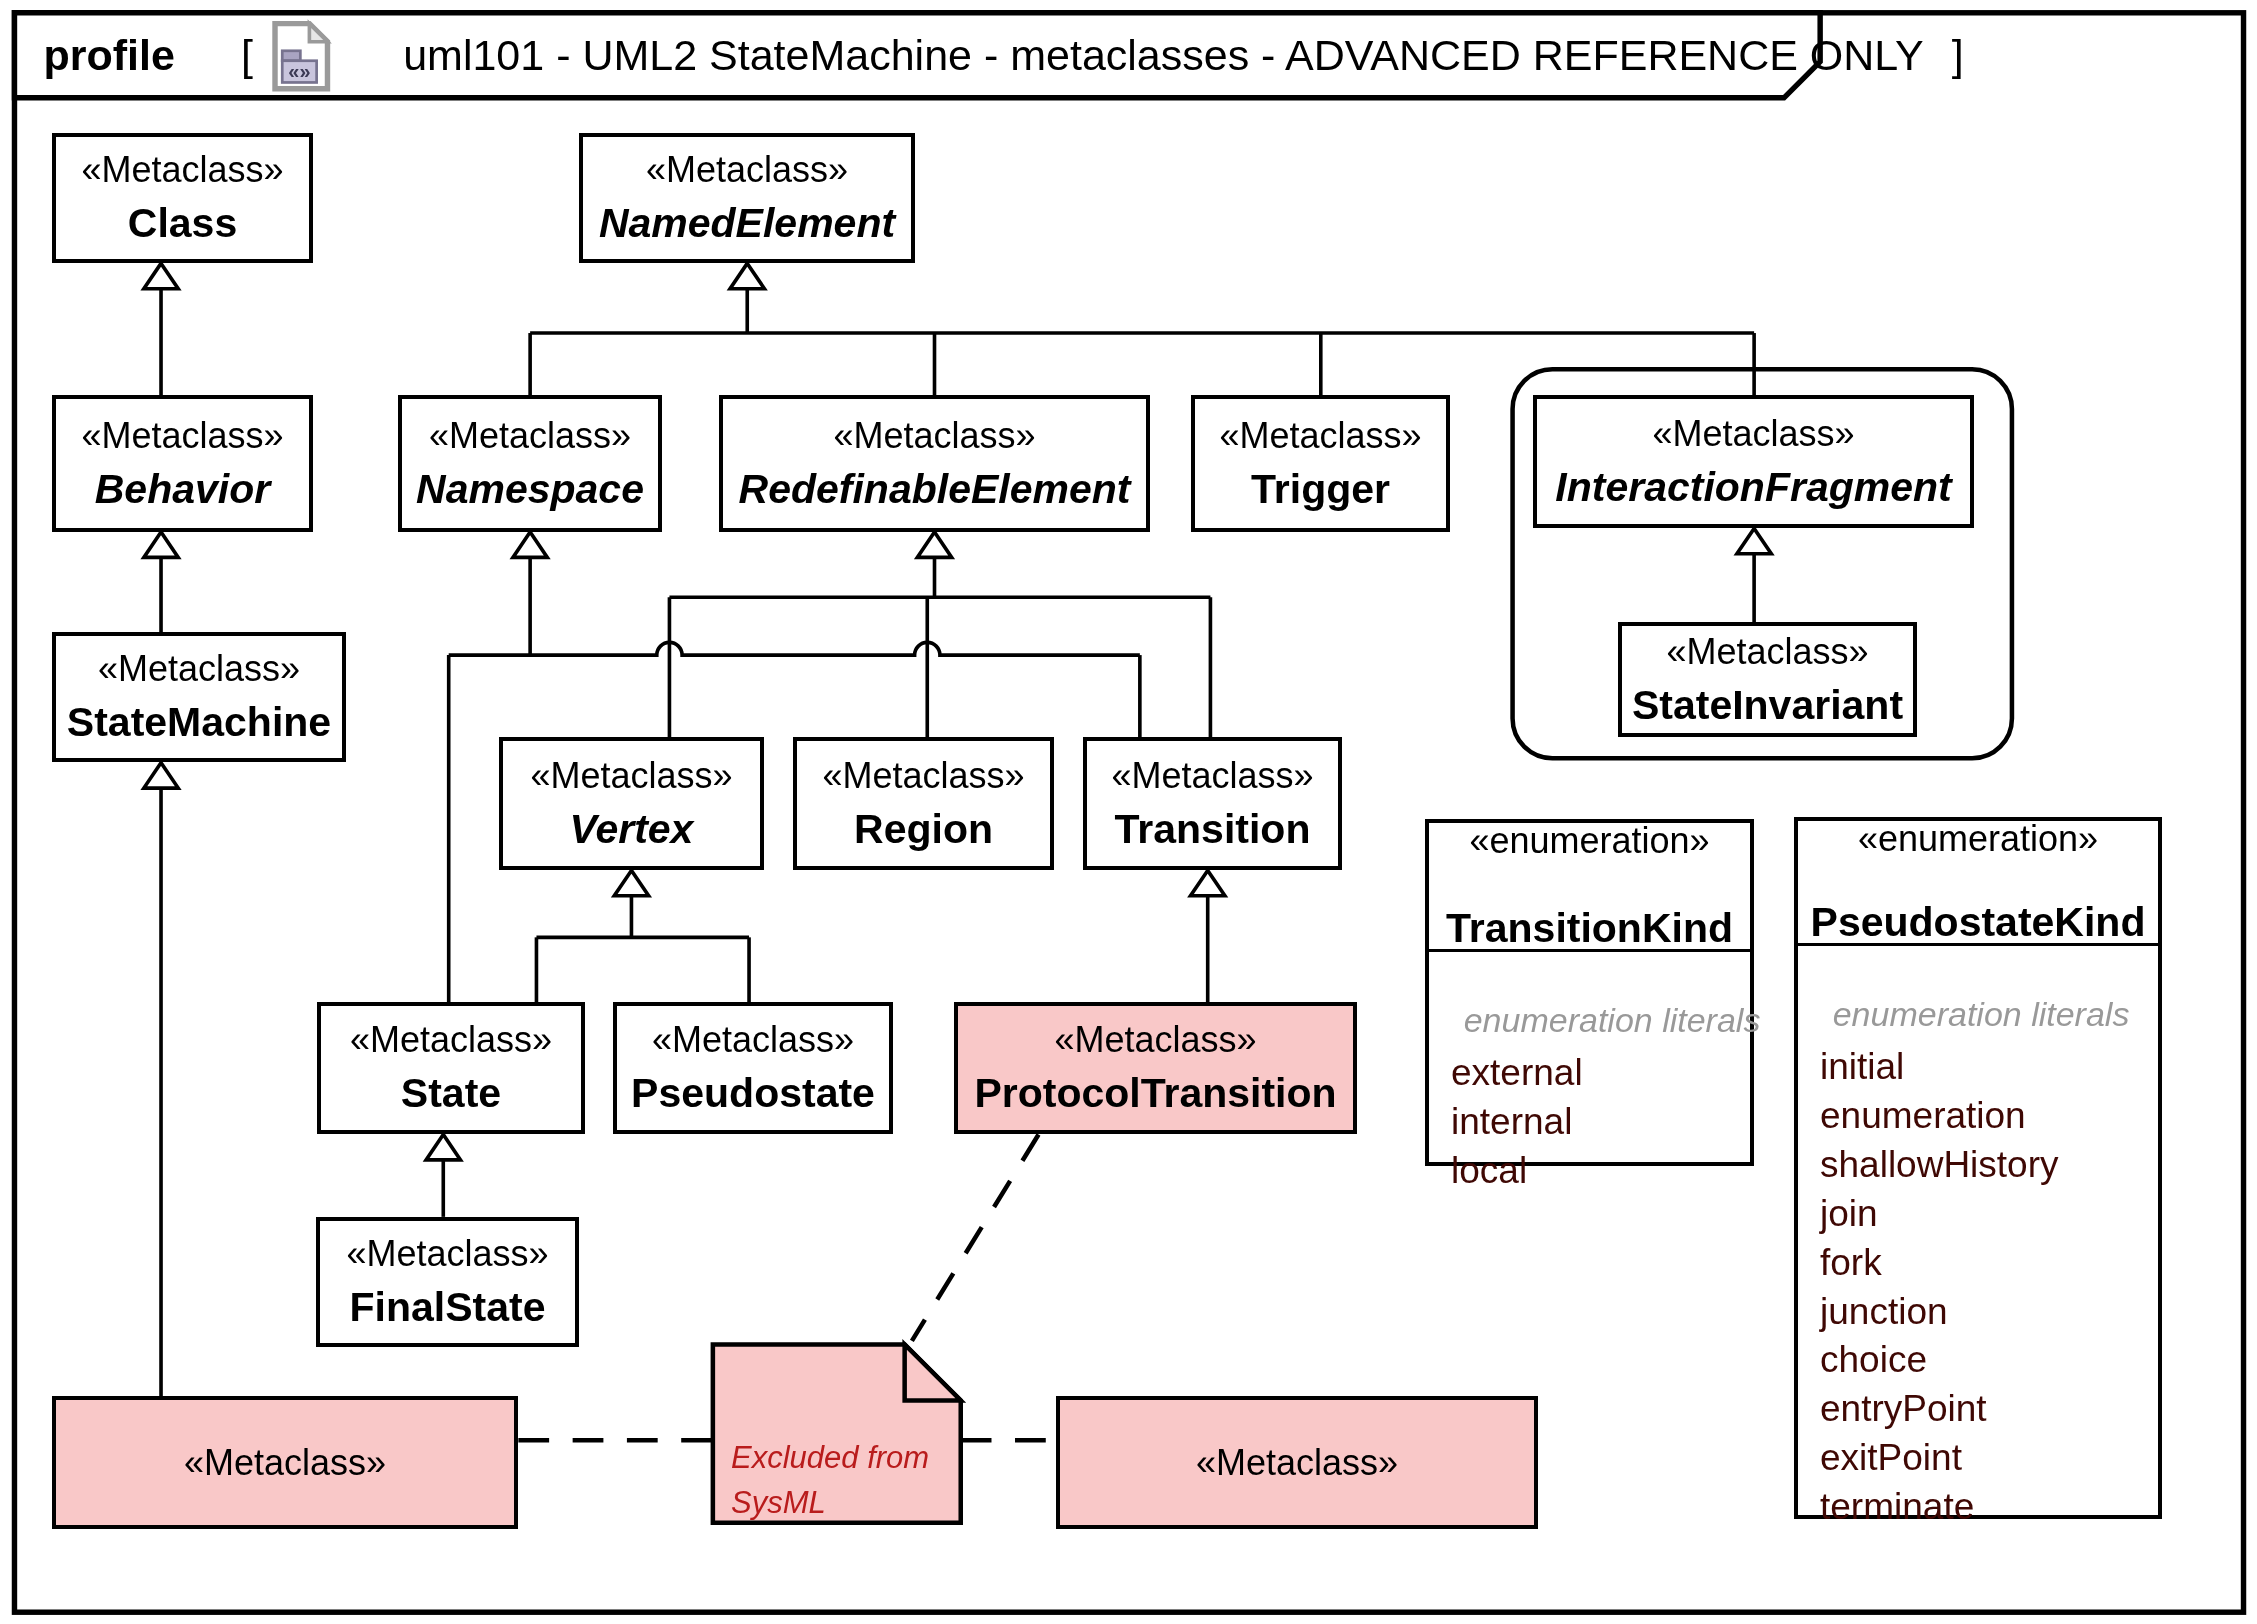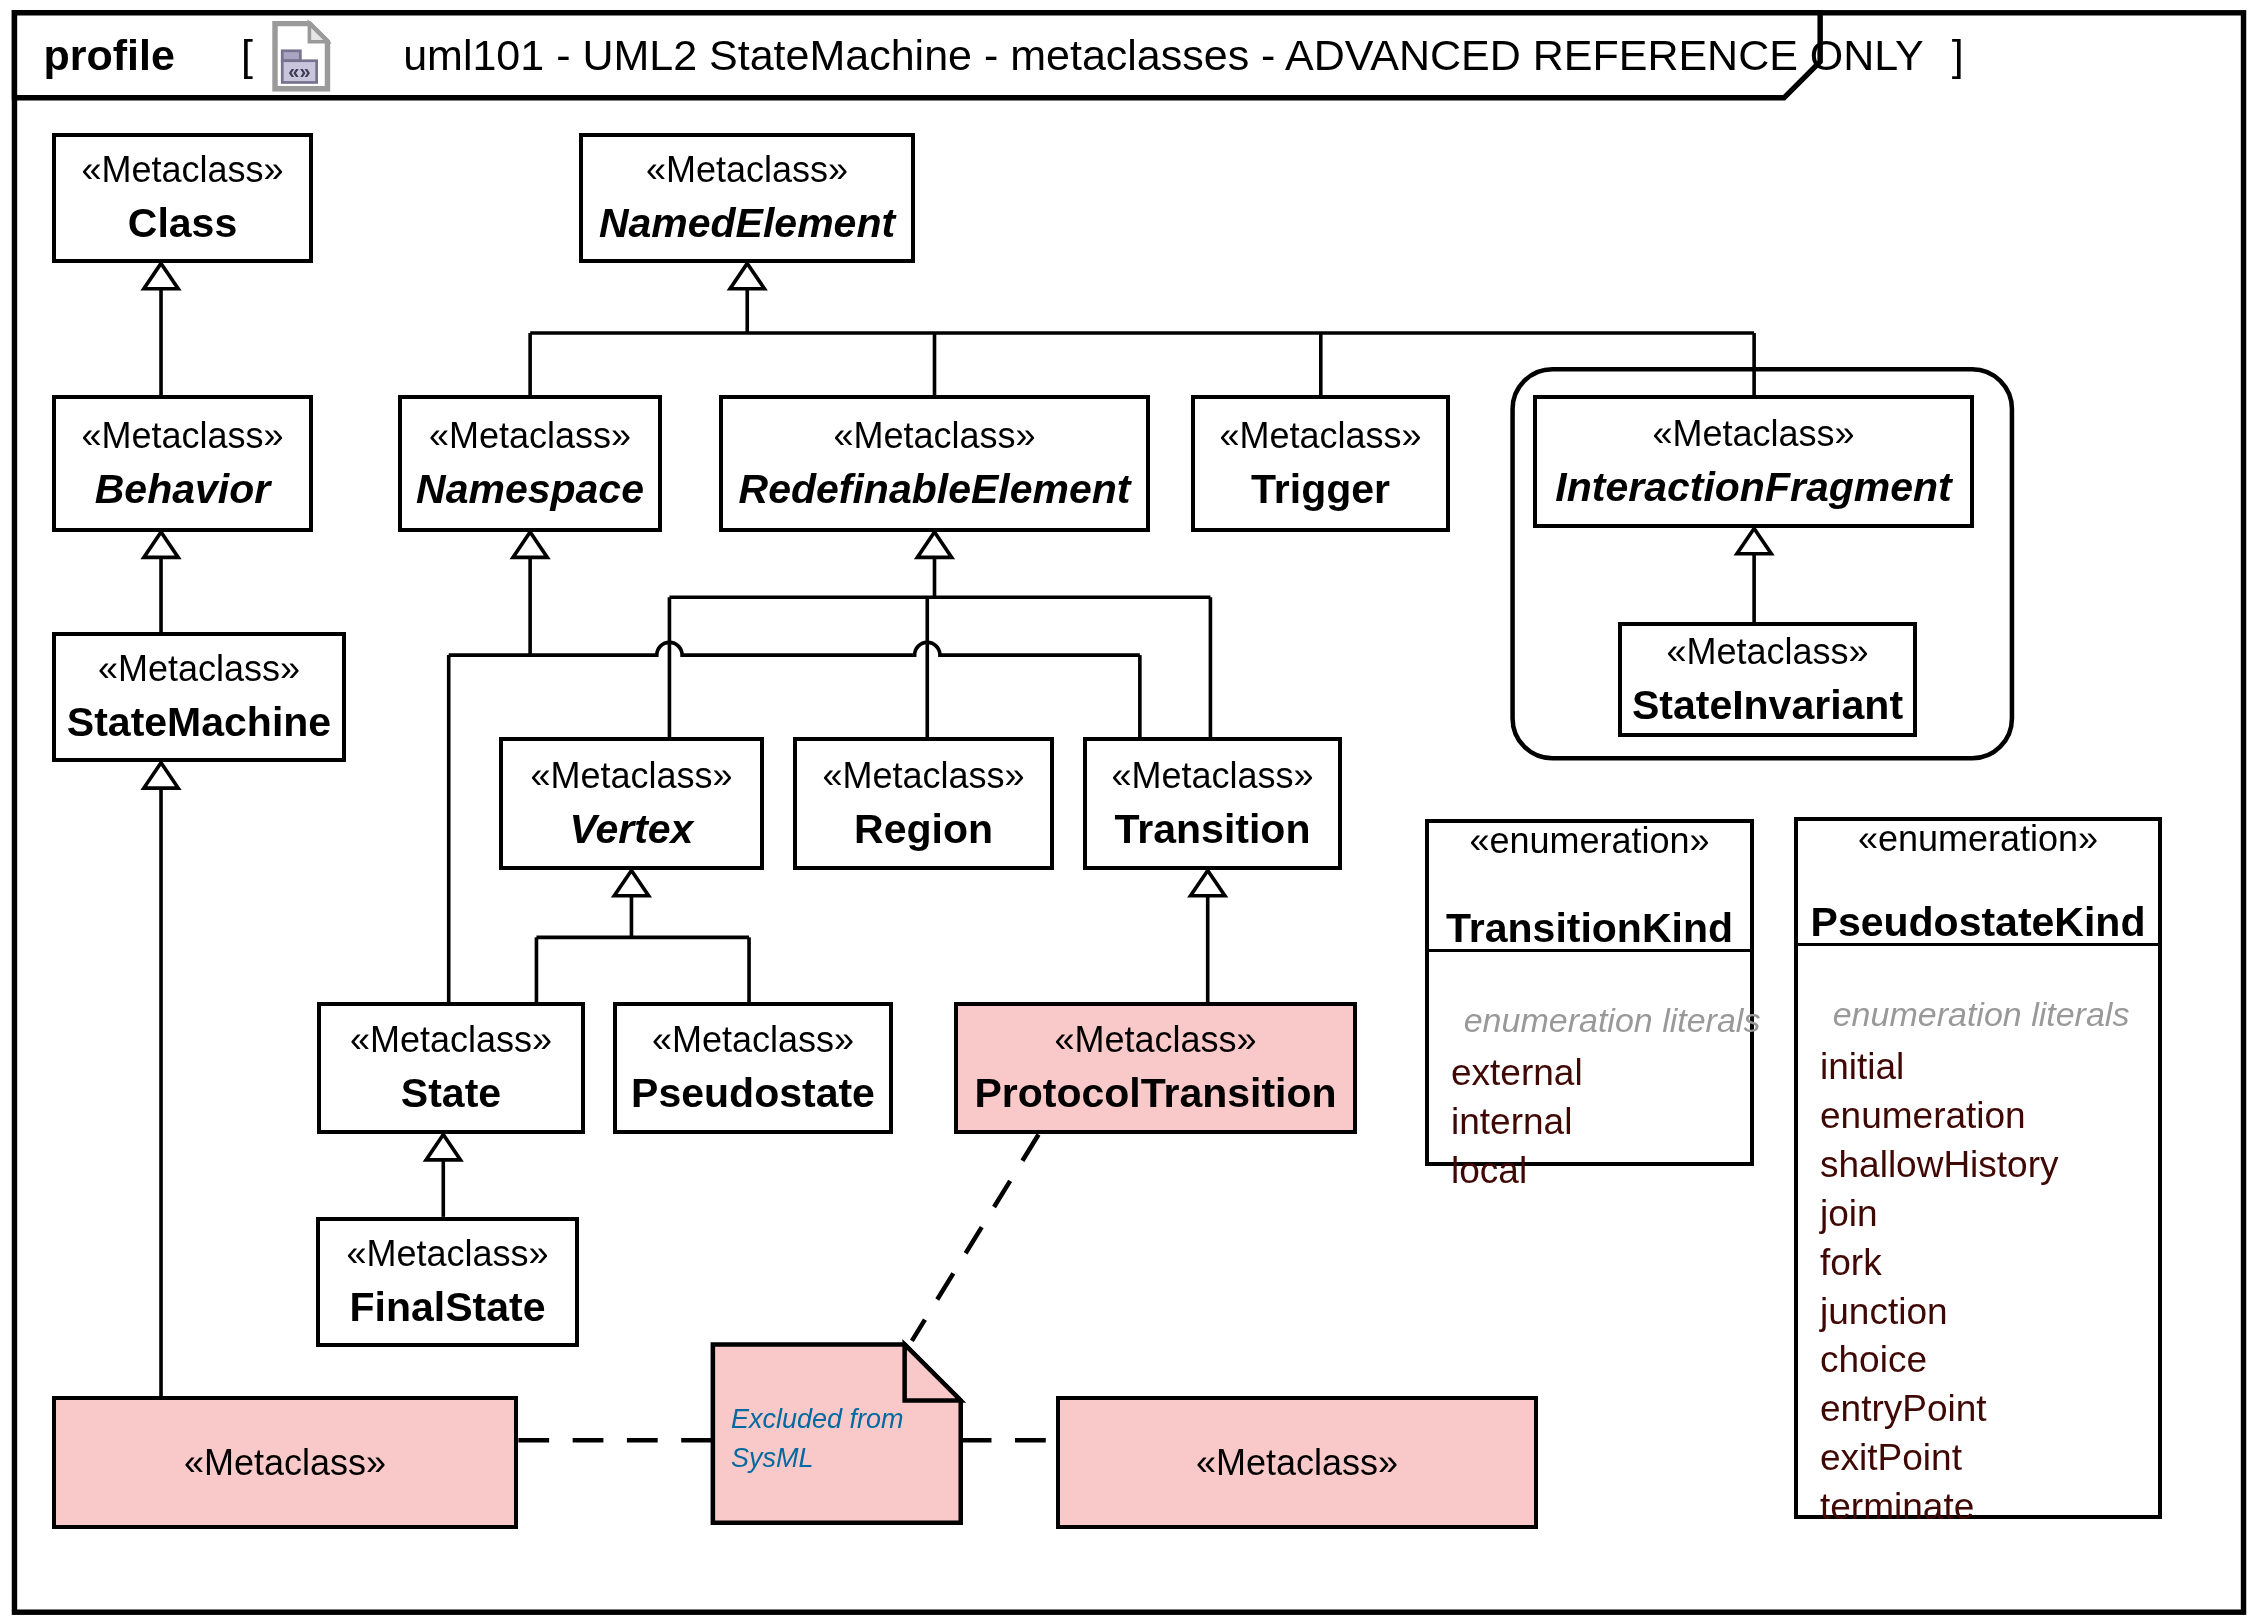--- a/index.html
+++ b/index.html
@@ -15,21 +15,21 @@
   .nm{font-size:41px;font-weight:700;color:#000;line-height:1;white-space:nowrap;}
   .nm.abs{font-style:italic;}
   
   .enum{position:absolute;box-sizing:border-box;background:#fff;border:4.5px solid #000;z-index:3;}
   .enum .hdr{box-sizing:border-box;border-bottom:3.6px solid #000;display:flex;flex-direction:column;
              justify-content:space-between;align-items:center;gap:11px;}
   .enum .body{padding:18px 0 0 22px;margin-top:26px;}
   .lit-label{font-size:34px;font-style:italic;color:#999999;margin:5.4px 0 9px 12.7px;white-space:nowrap;}
   .lit{font-size:37px;color:#3f0804;line-height:1.32;white-space:nowrap;}
   
-  .note-text{position:absolute;z-index:4;font-size:27px;font-style:italic;color:#0369a1;line-height:1.45;}
+  .note-text{position:absolute;z-index:4;font-size:31px;font-style:italic;color:#b91c1c;line-height:1.45;margin-top:36px;}
   
   .titlebar{position:absolute;left:14.5px;top:12.7px;height:85px;display:flex;align-items:center;
             z-index:5;padding-left:29px;gap:28px;}
   .title-keyword{font-size:43px;font-weight:700;color:#000;}
   .title-bracket{font-size:43px;color:#000;margin-left:38px;}
   .title-name{font-size:43px;color:#000;white-space:nowrap;}
   .title-close{font-size:43px;color:#000;}
   .title-icon{margin:0 16.3px 0 18px;width:60px;height:72px;position:relative;}
 </style>
 </head>

